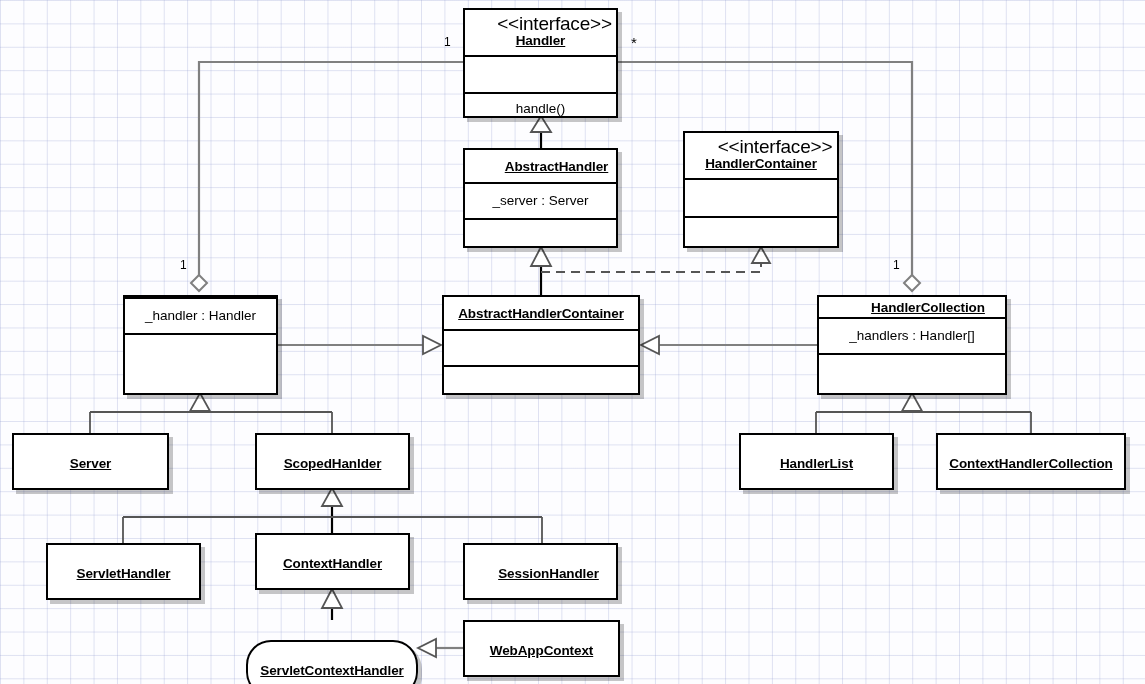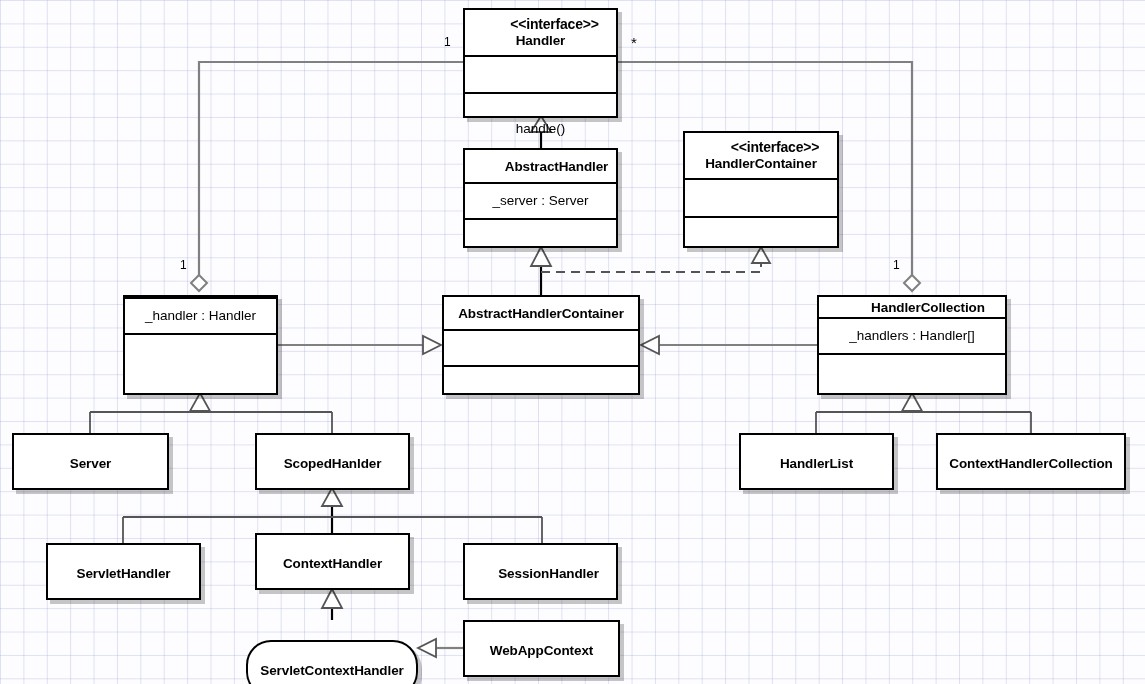--- a/index.html
+++ b/index.html
@@ -37,31 +37,32 @@
   .umlbox .hdr {
     box-sizing: border-box;
     display: flex;
     flex-direction: column;
     align-items: center;
     justify-content: center;
     text-align: center;
     color: #000;
   }
   .umlbox .stereo {
-    font-size: 14px;
-    font-weight: bold;
+    font-size: 19px;
+    font-weight: normal;
     line-height: 16px;
     letter-spacing: -0.2px;
     margin-left: 28px;
   }
   .umlbox .cname {
     font-size: 13.5px;
     font-weight: bold;
     line-height: 17px;
     letter-spacing: -0.1px;
+    text-decoration: underline;
   }
   .umlbox .sep {
     height: 0;
     border-top: 2.5px solid #000000;
   }
   .umlbox .attrs {
     box-sizing: border-box;
     display: flex;
     align-items: center;
     justify-content: center;
@@ -169,21 +170,21 @@
 
   <div id="boxes">
       <div class="umlbox" style="left: 463px; top: 8px; width: 155px; height: 110px;">
         <div class="hdr" style="height: 45px;">
           <div class="stereo">&lt;&lt;interface&gt;&gt;</div>
           <div class="cname">Handler</div>
         </div>
         <div class="sep"></div>
         <div class="attrs" style="height: 35px;"></div>
         <div class="sep"></div>
-        <div class="ops" style="height: 30px; margin-top: 20px;">handle()</div>
+        <div class="ops" style="height: 30px;">handle()</div>
       </div>
       <div class="umlbox" style="left: 463px; top: 148px; width: 155px; height: 100px;">
         <div class="hdr" style="height: 32px; margin-left: 32px;">
           <div class="cname">AbstractHandler</div>
         </div>
         <div class="sep"></div>
         <div class="attrs" style="height: 34px;">_server : Server</div>
         <div class="sep"></div>
         <div class="ops" style="height: 34px;"></div>
       </div>

